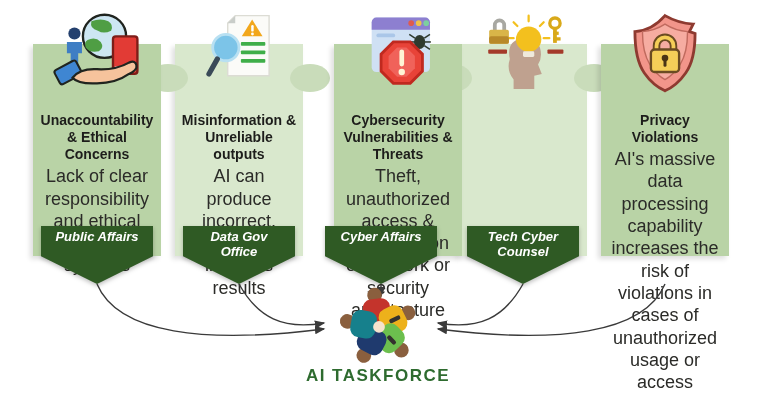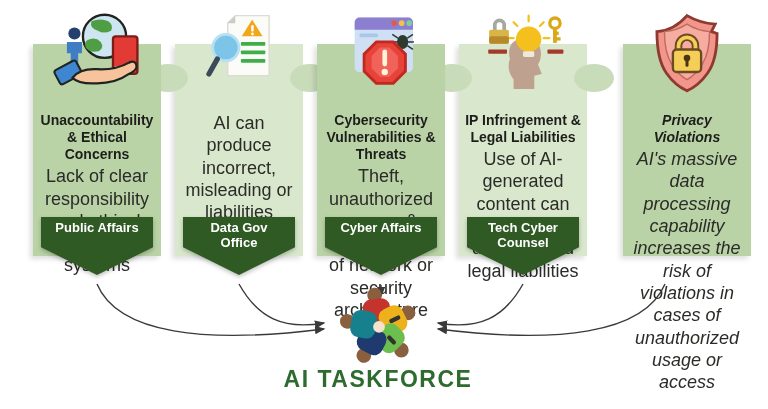--- a/index.html
+++ b/index.html
@@ -29,37 +29,38 @@
     position:absolute;top:68px;left:4px;right:4px;text-align:center;
   }
   .card-title{
     font-size:14px;font-weight:bold;color:#1d1d1b;line-height:1.22;margin:0 0 2px 0;
   }
   .card-body{
     font-size:18px;color:#2b2b28;line-height:1.24;margin:0;
   }
   
   .dept{
-    position:absolute;top:217px;width:112px;height:58px;z-index:3;
+    position:absolute;top:226px;width:112px;height:58px;z-index:3;
     filter:drop-shadow(0 2px 2px rgba(0,0,0,0.25));
+    font-style:italic;
   }
   .dept-shape{
     width:100%;height:100%;background:#2f5a24;
     clip-path:polygon(0 0,100% 0,100% 52%,50% 100%,0 52%);
     display:flex;justify-content:center;align-items:flex-start;
   }
   .dept-shape span{
     margin-top:4px;color:#ffffff;font-weight:bold;font-size:13px;
     line-height:1.15;text-align:center;display:block;max-width:92px;
   }
   .arrows{position:absolute;left:0;top:0;width:768px;height:409px;z-index:4;pointer-events:none;}
   .taskforce-icon{position:absolute;left:330px;top:284px;width:98px;height:84px;z-index:5;}
   .taskforce-label{
     position:absolute;left:258px;top:366px;width:240px;text-align:center;z-index:5;
-    font-size:23px;font-weight:bold;color:#2e6b2f;letter-spacing:1.5px;
+    font-size:17px;font-weight:bold;color:#2e6b2f;letter-spacing:1.5px;
   }
 </style>
 </head>
 <body>
 
 <div class="canvas">
 
   <div class="knob" style="left:148px;"></div>
   <div class="knob" style="left:290px;"></div>
   <div class="knob" style="left:432px;"></div>
@@ -109,30 +110,31 @@
 
         <rect x="52" y="34" width="26" height="4" rx="1" fill="#3fae49"></rect>
         <rect x="52" y="43" width="26" height="4" rx="1" fill="#3fae49"></rect>
         <rect x="52" y="52" width="26" height="4" rx="1" fill="#3fae49"></rect>
 
         <circle cx="36" cy="40" r="14" fill="#7cc4e8" stroke="#b8e0f2" stroke-width="3"></circle>
         <line x1="27" y1="52" x2="18" y2="68" stroke="#3a4a58" stroke-width="5.5" stroke-linecap="round"></line>
       </svg>
     </div>
     <div class="card-text">
+      <p class="card-title">Misinformation &amp; Unreliable outputs</p>
       <p class="card-body">AI can produce incorrect, misleading or liabilities results</p>
     </div>
   </div>
   <div class="dept" style="left:183px;">
     <div class="dept-shape">
         <span>Data Gov Office</span>
       </div>
   </div>
 
-  <div class="card medium" style="left:317px;">
+  <div class="card medium" style="left:334px;">
     <div class="icon-wrap">
       <svg viewBox="0 0 100 100">
 
         <rect x="22" y="8" width="62" height="58" rx="5" fill="#cfe0f4"></rect>
         <path d="M22 13 a5 5 0 0 1 5 -5 h52 a5 5 0 0 1 5 5 v8 h-62 z" fill="#8d7fd0"></path>
         <circle cx="64" cy="14" r="3" fill="#e05a4e"></circle>
         <circle cx="72" cy="14" r="3" fill="#efc24a"></circle>
         <circle cx="80" cy="14" r="3" fill="#7ccf9f"></circle>
         <rect x="27" y="25" width="20" height="4" rx="2" fill="#aac6e8"></rect>
 
@@ -185,32 +187,28 @@
         <rect x="14" y="28" width="21" height="8" rx="2" fill="#b8892a"></rect>
         <rect x="13" y="42" width="20" height="4.5" rx="1" fill="#a43a2a"></rect>
 
         <circle cx="84" cy="14" r="5.5" fill="none" stroke="#d9a919" stroke-width="3.5"></circle>
         <rect x="82" y="19" width="4" height="16" fill="#d9a919"></rect>
         <rect x="82" y="29" width="8" height="3.5" fill="#d9a919"></rect>
         <rect x="82" y="23" width="6" height="3.5" fill="#d9a919"></rect>
         <rect x="76" y="42" width="17" height="4.5" rx="1" fill="#a43a2a"></rect>
       </svg>
     </div>
-    <div class="card-text">
-      <p class="card-title">IP Infringement &amp; Legal Liabilities</p>
-      <p class="card-body">Use of AI-generated content can lead to IP disputes and legal liabilities</p>
-    </div>
   </div>
   <div class="dept" style="left:467px;">
     <div class="dept-shape">
         <span>Tech Cyber Counsel</span>
       </div>
   </div>
 
-  <div class="card medium" style="left:623px;font-style:italic;">
+  <div class="card medium" style="left:601px;">
     <div class="icon-wrap">
       <svg viewBox="0 0 100 100">
         <path d="M50 6 q14 8 30 9 l-4 8 6 2 q0 28 -10 42 q-9 13 -22 19 q-13 -6 -22 -19 q-10 -14 -10 -44 q18 -1 32 -17z" fill="#f2958a" stroke="#8e3a30" stroke-width="3"></path>
         <path d="M50 15 q11 7 24 8 q0 23 -8 35 q-7 11 -16 16 q-9 -5 -16 -16 q-8 -12 -8 -35 q13 -1 24 -8z" fill="#f6aca1" stroke="#c06a5e" stroke-width="1.5"></path>
 
         <path d="M41 44 v-6 a9 9 0 0 1 18 0 v6" fill="none" stroke="#6b4b22" stroke-width="8"></path>
         <path d="M41 44 v-6 a9 9 0 0 1 18 0 v6" fill="none" stroke="#f5ce58" stroke-width="4"></path>
         <rect x="35" y="42" width="30" height="24" rx="4" fill="#f5ce58" stroke="#6b4b22" stroke-width="2.5"></rect>
         <circle cx="50" cy="51" r="3.5" fill="#4a3415"></circle>
         <rect x="48.4" y="53" width="3.2" height="7.5" rx="1.5" fill="#4a3415"></rect>

